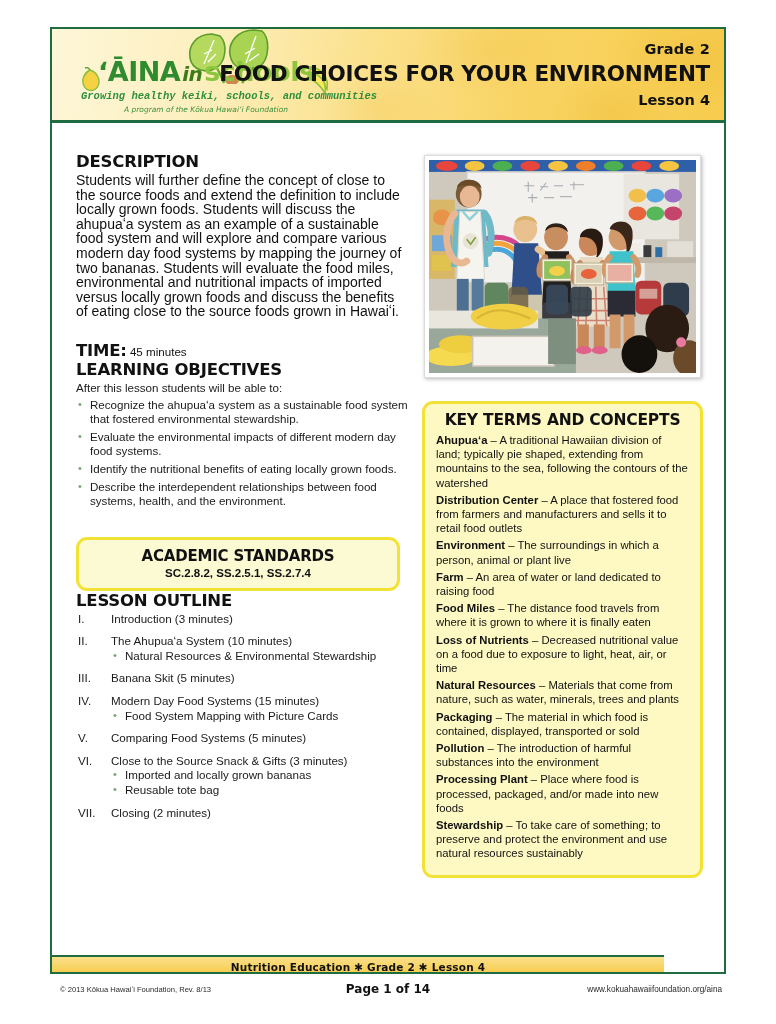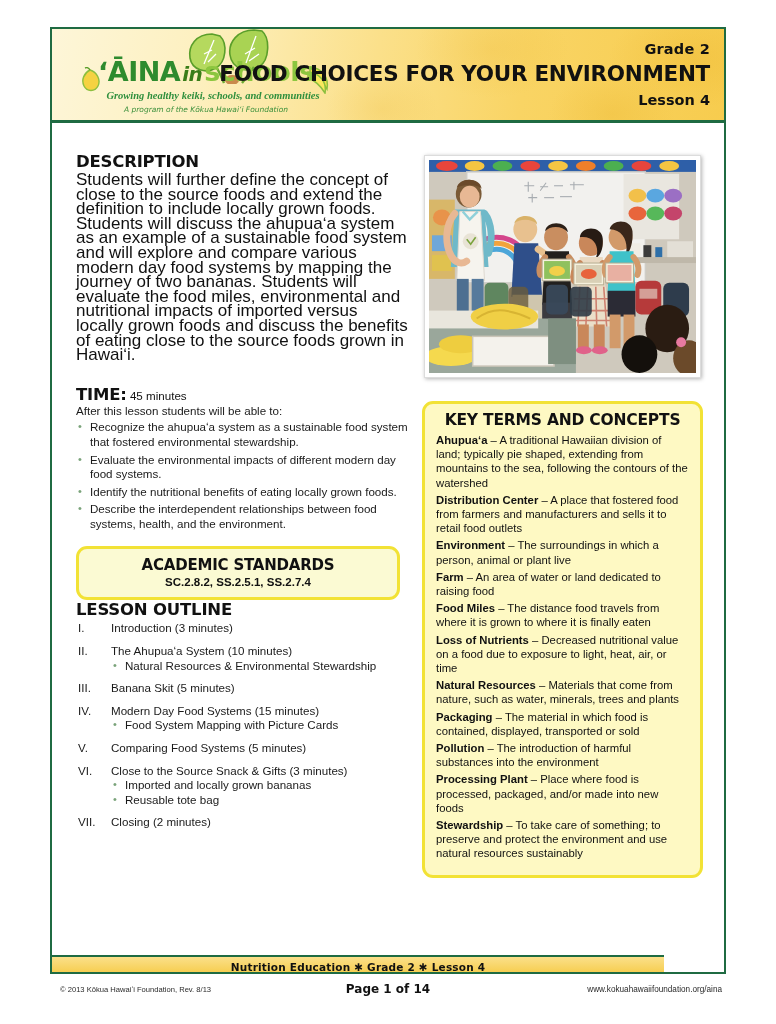--- a/index.html
+++ b/index.html
@@ -83,25 +83,25 @@
     font-style: italic;
     color: #3a7d18;
     padding: 0 2px;
   }
   .logo-wordmark .w3 {
     color: #8cc63f;
     font-size: 27px;
   }
   .logo-tag {
     position: absolute;
-    left: 14px;
+    left: 7px;
     top: 56px;
     width: 250px;
     text-align: center;
-    font-family: Liberation Serif, serif;
+    font-family: Liberation Mono, monospace;
     font-size: 10.5px;
     font-weight: bold;
     font-style: italic;
     color: #2f8f3d;
     white-space: nowrap;
   }
   .logo-sub {
     position: absolute;
     left: 7px;
     top: 71px;
@@ -167,21 +167,21 @@
 
   h2.sect {
     font-family: "DejaVu Sans", sans-serif;
     font-size: 16.5px;
     font-weight: bold;
     color: #111;
     margin: 0 0 2px 0;
     letter-spacing: -0.2px;
   }
   p.body {
-    font-size: 17px;
+    font-size: 14px;
     line-height: 14.6px;
     margin: 0;
     color: #111;
   }
   .time-line {
     margin-top: 22px;
     font-size: 11.6px;
     color: #111;
   }
   .time-line .lbl {
@@ -213,21 +213,21 @@
     content: "\2022";
     position: absolute;
     left: 2px;
     top: -1px;
     color: #7aa37a;
     font-size: 11px;
   }
 
   
   .std-box {
-    margin-top: 15px;
+    margin-top: 28px;
     width: 318px;
     border: 3px solid #f2e235;
     border-radius: 11px;
     background: #fbfad3;
     padding: 7px 0 9px 0;
     text-align: center;
   }
   .std-title {
     font-family: "DejaVu Sans", sans-serif;
     font-size: 15px;
@@ -433,20 +433,21 @@
     <div class="col-left">
 
       <h2 class="sect">DESCRIPTION</h2>
       <p class="body">Students will further define the concept of close to the source foods and extend the definition to include locally grown foods. Students will discuss the ahupuaʻa system as an example of a sustainable food system and will explore and compare various modern day food systems by mapping the journey of two bananas. Students will evaluate the food miles, environmental and nutritional impacts of imported versus locally grown foods and discuss the benefits of eating close to the source foods grown in Hawaiʻi.</p>
 
       <div class="time-line">
         <span class="lbl">TIME:</span>
         <span>45 minutes</span>
       </div>
 
+      <h2 class="sect lo-head">LEARNING OBJECTIVES</h2>
       <p class="lo-intro">After this lesson students will be able to:</p>
       <ul class="bul">
         <li>Recognize the ahupuaʻa system as a sustainable food system that fostered environmental stewardship.</li>
         <li>Evaluate the environmental impacts of different modern day food systems.</li>
         <li>Identify the nutritional benefits of eating locally grown foods.</li>
         <li>Describe the interdependent relationships between food systems, health, and the environment.</li>
       </ul>
 
       <div class="std-box">
         <div class="std-title">ACADEMIC STANDARDS</div>

